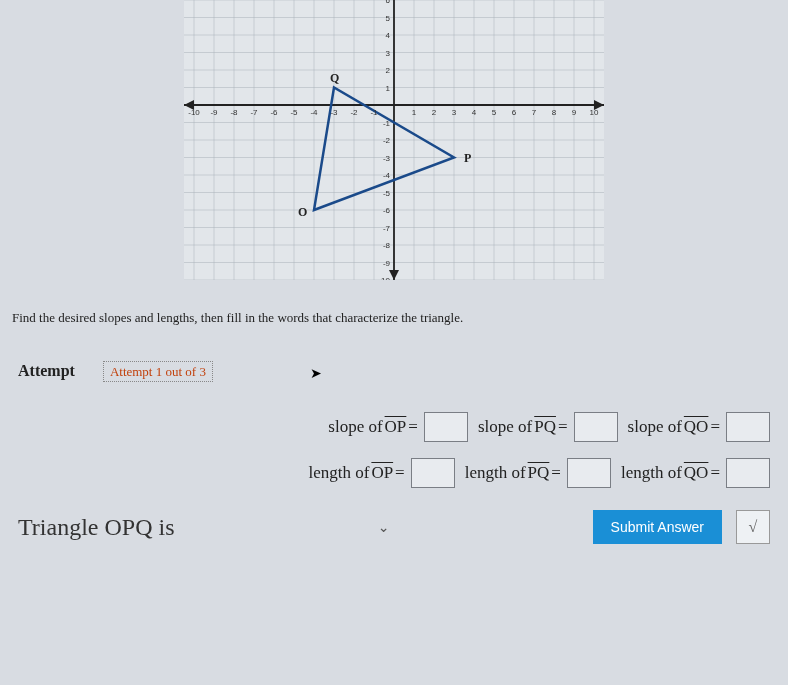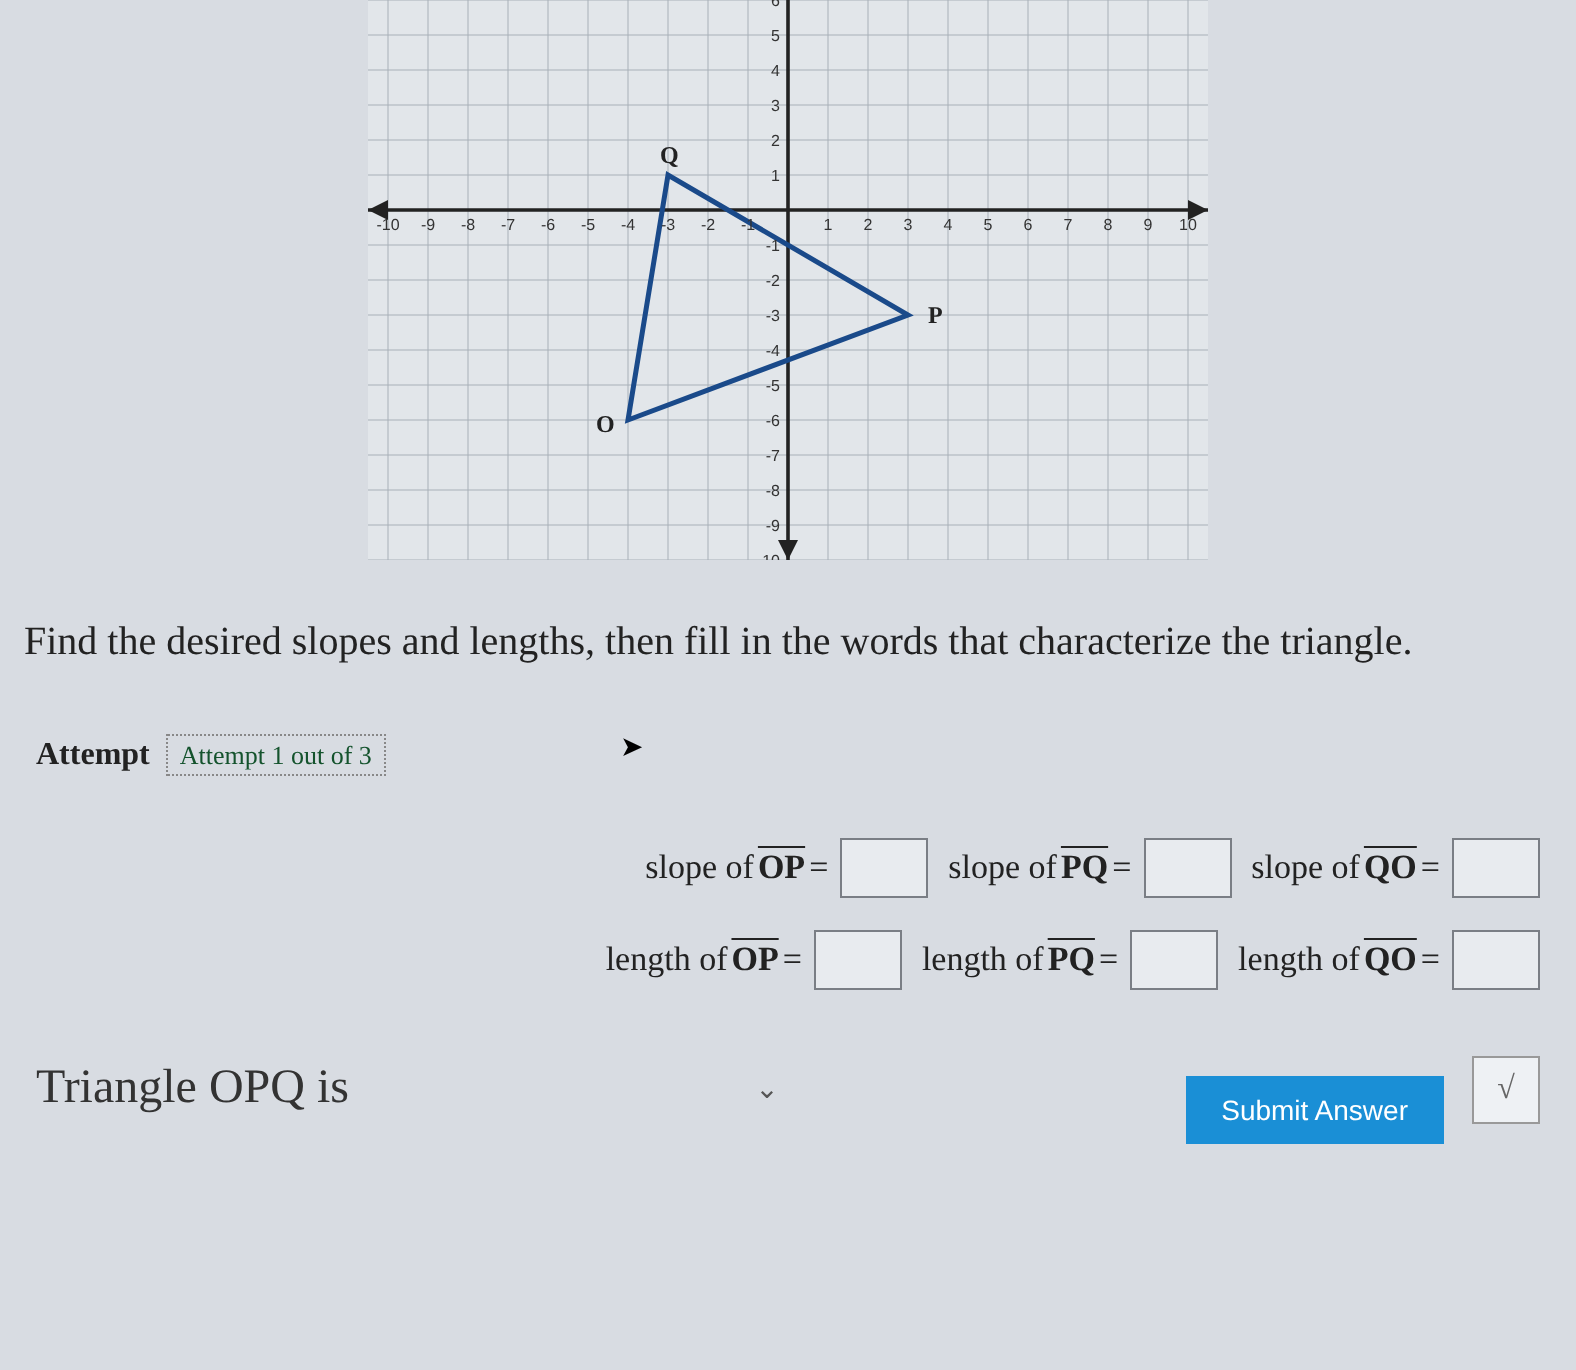--- a/index.html
+++ b/index.html
@@ -16,48 +16,47 @@
       height: 280px;
       margin: 0 auto 20px;
       position: relative;
       background: #e2e6ea;
     }
     .graph-svg {
       width: 100%;
       height: 100%;
     }
     .instruction {
-      font-size: 20px;
+      font-size: 13px;
       color: #222;
       padding: 10px 12px 30px;
       text-align: left;
     }
     .answer-row {
       padding: 6px 18px 24px;
       font-size: 16px;
     }
     .answer-label { font-weight: bold; color: #222; }
-    .attempt { font-size: 13px; color: #14532d; margin-left: 4px; border: 1px dotted #888; padding: 2px 6px;}
+    .attempt { font-size: 13px; color: #c2410c; margin-left: 24px; border: 1px dotted #888; padding: 2px 6px;}
     .fields {
       display: flex;
       justify-content: flex-end;
       padding: 8px 18px;
       gap: 10px;
     }
     .field-group {
       display: flex;
       align-items: center;
       font-size: 17px;
       color: #222;
       white-space: nowrap;
     }
     .overline {
       text-decoration: overline;
       margin: 0 2px;
-      font-weight: bold;
     }
     .input-box {
       width: 44px;
       height: 30px;
       border: 1px solid #7a7e85;
       background: #e8ebef;
       margin-left: 6px;
       font-size: 15px;
       text-align: center;
     }
@@ -78,21 +77,20 @@
       cursor: pointer;
     }
     .submit-btn {
       background: #1a8fd6;
       color: #fff;
       border: none;
       padding: 9px 18px;
       font-size: 14px;
       cursor: pointer;
       font-family: Arial, sans-serif;
-      margin-top: 21px;
     }
     .check-box {
       width: 34px;
       height: 34px;
       border: 1px solid #999;
       background: #eef1f4;
       display: inline-flex;
       align-items: center;
       justify-content: center;
       color: #666;

